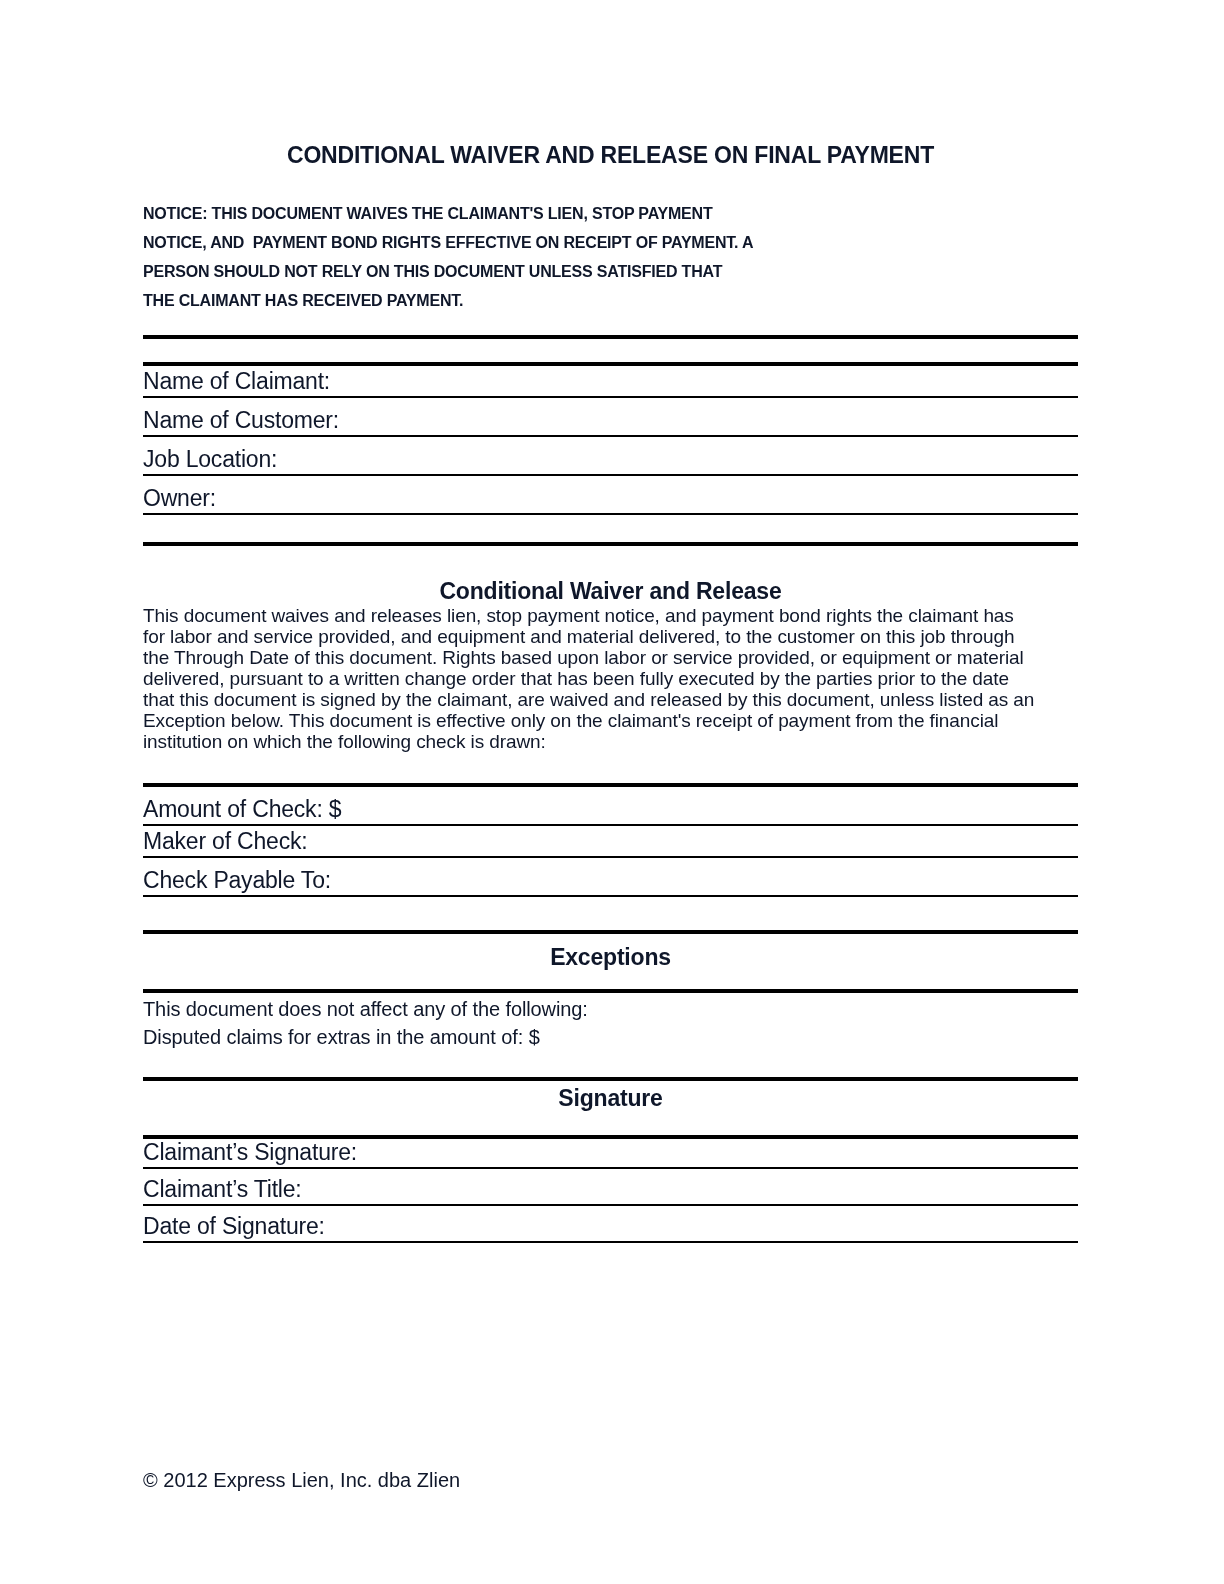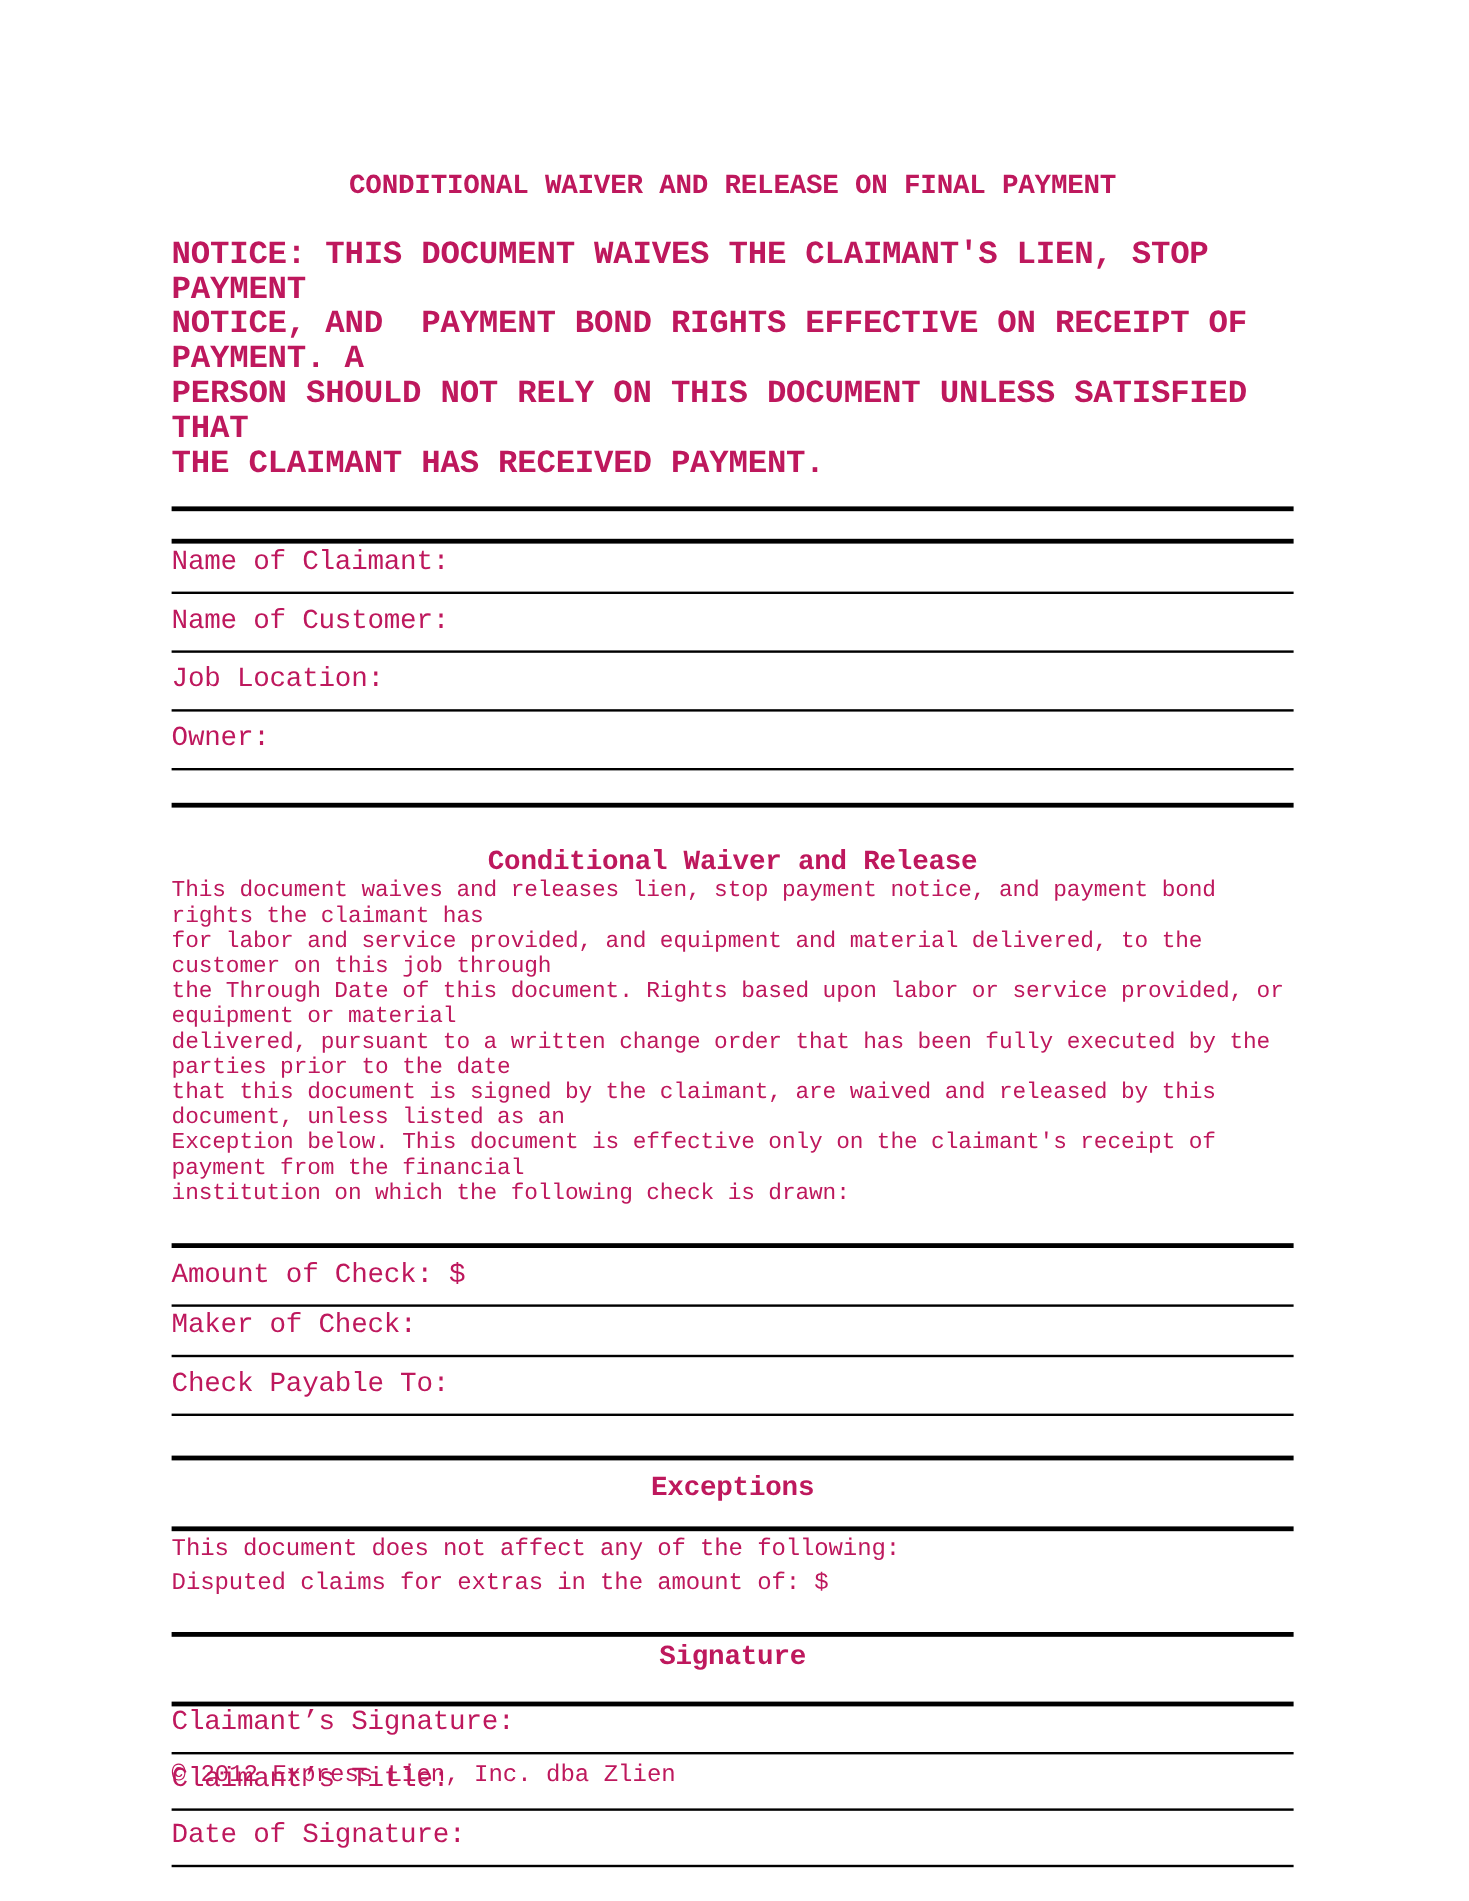--- a/index.html
+++ b/index.html
@@ -1,41 +1,41 @@
 <!DOCTYPE html>
 <html><head>
 <meta charset="utf-8">
 <style>
   html, body { margin: 0; padding: 0; background: #ffffff; }
   .page {
     position: relative;
     width: 1224px;
     height: 1584px;
     background: #ffffff;
-    color: #be185d;
-    font-family: Liberation Mono, monospace;
+    color: #0f172a;
+    font-family: Liberation Sans, sans-serif;
     overflow: hidden;
   }
   .content {
     position: absolute;
     left: 143px;
     top: 0;
     width: 935px;
   }
   .doc-title {
     margin: 142px 0 0 0;
     font-size: 23px;
     line-height: 26px;
     font-weight: bold;
     text-align: center;
     letter-spacing: -0.2px;
   }
   .notice {
     margin: 31px 0 0 0;
-    font-size: 27px;
+    font-size: 16px;
     line-height: 29px;
     font-weight: bold;
     white-space: pre-wrap;
     letter-spacing: -0.2px;
   }
   .rule {
     border: none;
     border-top: 4px solid #000;
     margin: 0;
   }
@@ -63,21 +63,21 @@
     margin: 0;
     font-size: 19px;
     line-height: 21px;
     white-space: pre-wrap;
     letter-spacing: -0.1px;
   }
   .field {
     display: flex;
     align-items: flex-end;
     border-bottom: 2px solid #000;
-    padding-bottom: 12px;
+    padding-bottom: 2px;
     font-size: 23px;
     line-height: 26px;
     letter-spacing: -0.2px;
     margin-top: 9px;
   }
   .field.first { margin-top: 2px; }
   .field .label { white-space: pre; }
   .field .fill { flex: 1 1 auto; height: 26px; }
   .sig-fields .field { margin-top: 7px; }
   .sig-fields .field.first { margin-top: 0; }

